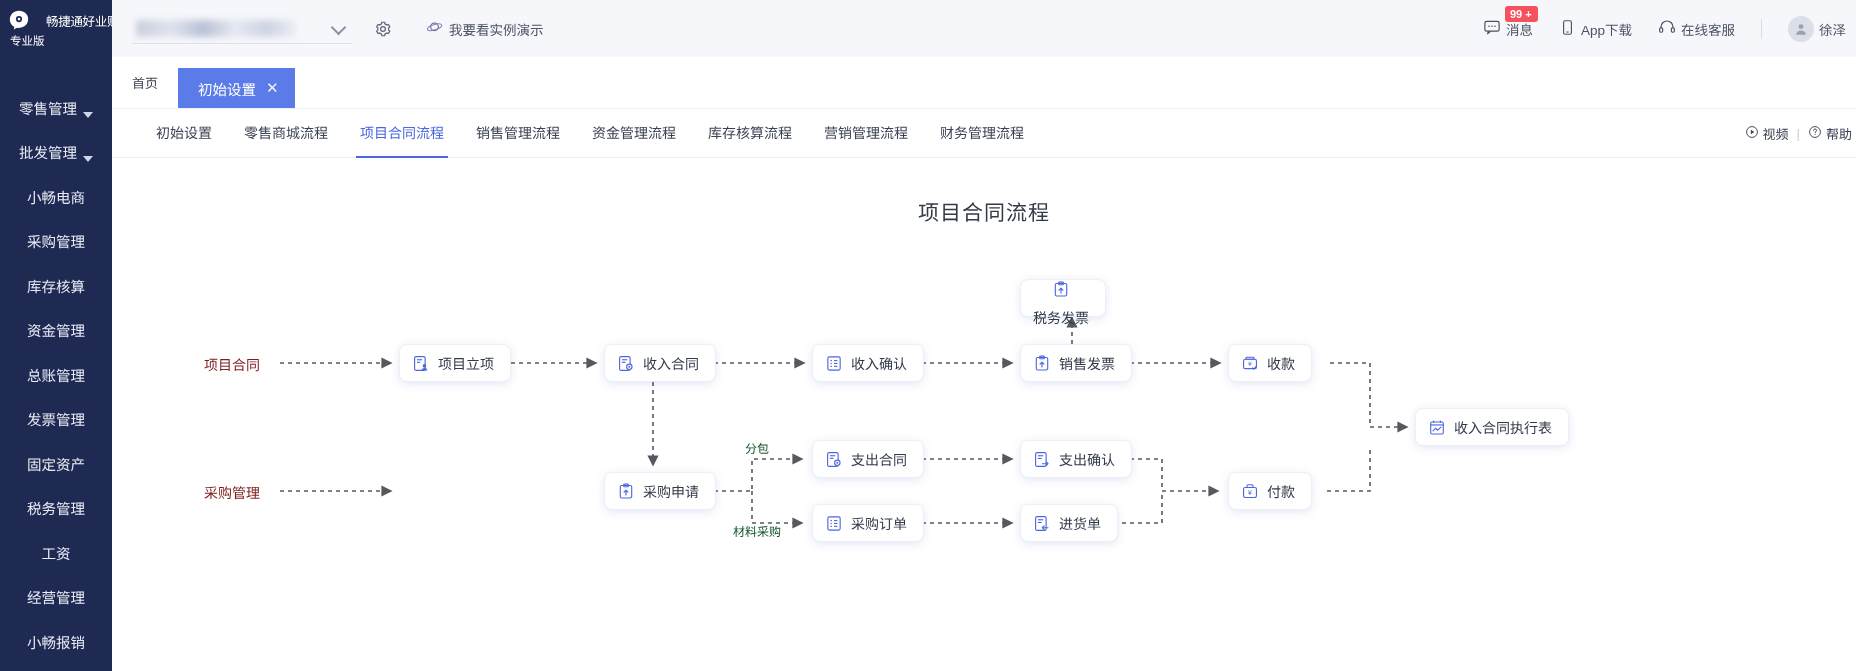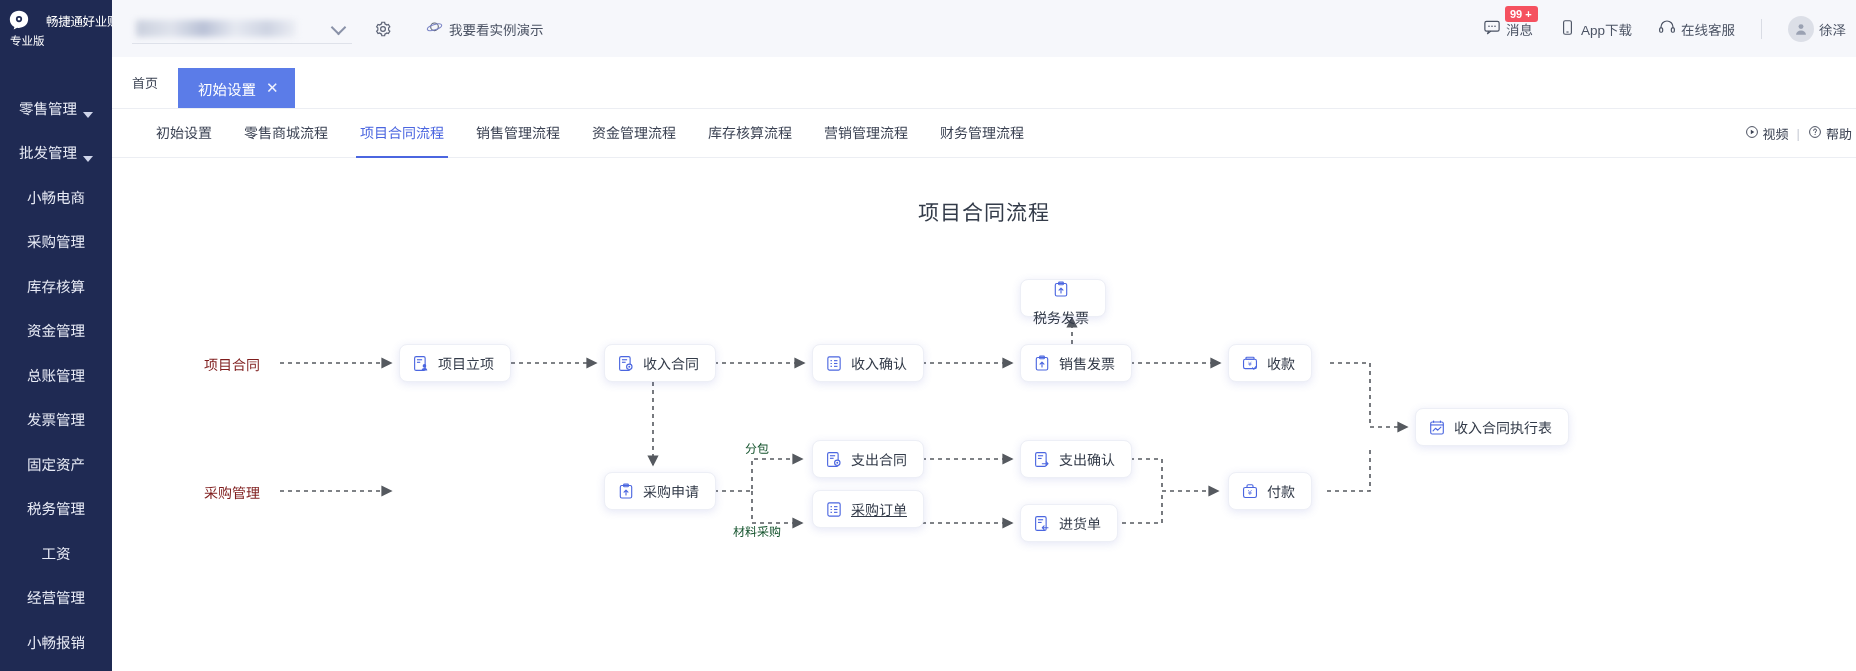--- a/index.html
+++ b/index.html
@@ -472,21 +472,21 @@
         <div class="node" style="left: 492px; top: 314px;">
           <span style="display: flex;">
             <svg viewBox="0 0 24 24" width="19" height="19" fill="none" stroke="#4b66e0" stroke-width="1.5">
               <rect x="4.4" y="4" width="15.2" height="16.6" rx="2"></rect>
               <rect x="8.8" y="2.2" width="6.4" height="3.4" rx="1.1"></rect>
               <path d="M12 16.6 V10.4 M9.4 12.8 L12 10.2 L14.6 12.8" stroke-linecap="round" stroke-linejoin="round"></path>
             </svg>
           </span>
           <span>采购申请</span>
         </div>
-        <div class="node" style="left: 700px; top: 332px; text-decoration: underline;">
+        <div class="node" style="left: 700px; top: 346px;">
           <span style="display: flex;">
             <svg viewBox="0 0 24 24" width="19" height="19" fill="none" stroke="#4b66e0" stroke-width="1.5">
               <rect x="3.8" y="3.2" width="16.4" height="17.6" rx="2"></rect>
               <line x1="7.4" y1="8.2" x2="9.2" y2="8.2"></line>
               <line x1="7.4" y1="12" x2="9.2" y2="12"></line>
               <line x1="7.4" y1="15.8" x2="9.2" y2="15.8"></line>
               <line x1="12" y1="8.2" x2="16.6" y2="8.2"></line>
               <line x1="12" y1="12" x2="16.6" y2="12"></line>
               <line x1="12" y1="15.8" x2="16.6" y2="15.8"></line>
             </svg>

